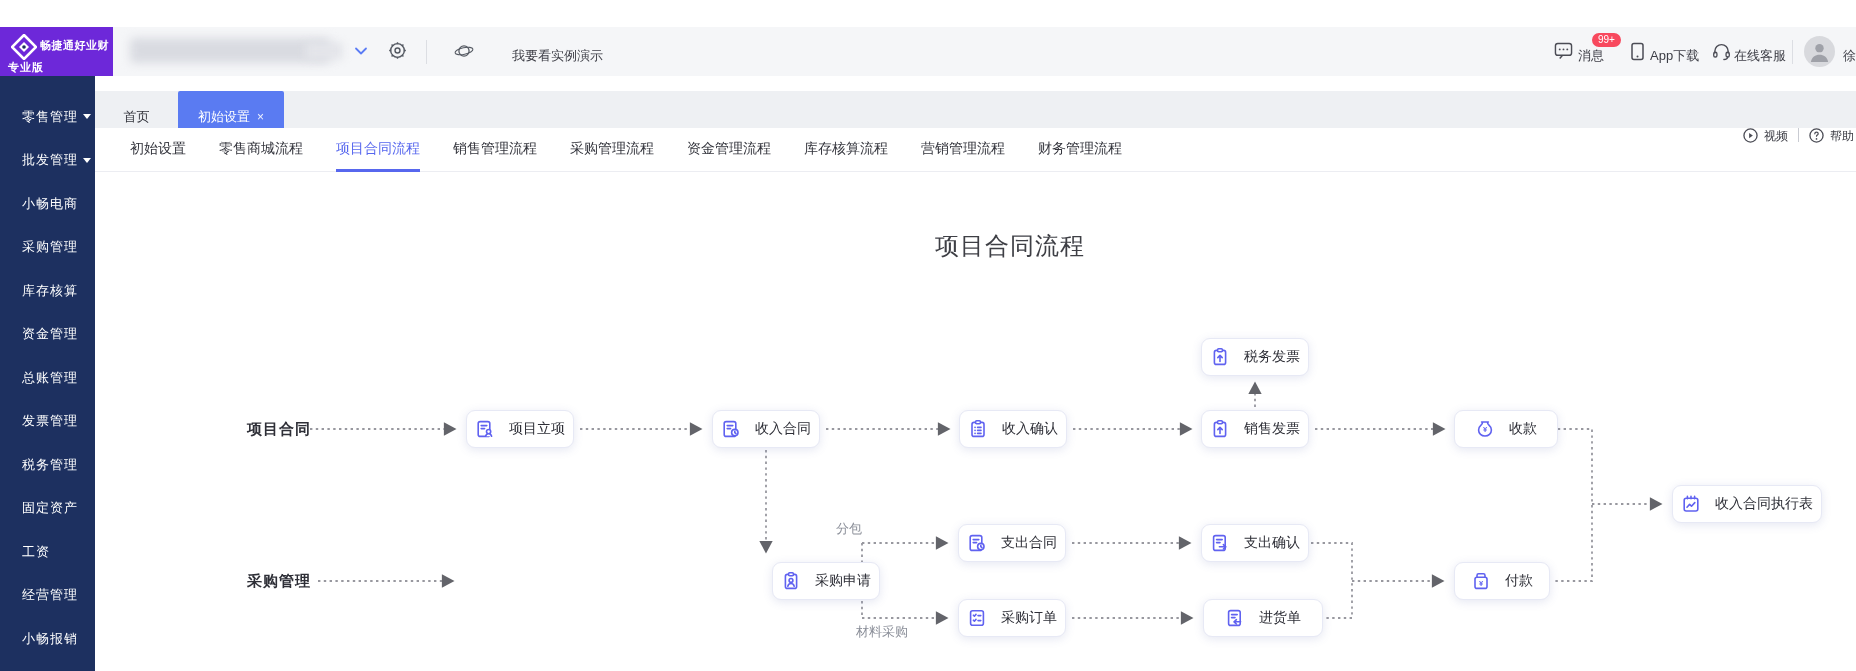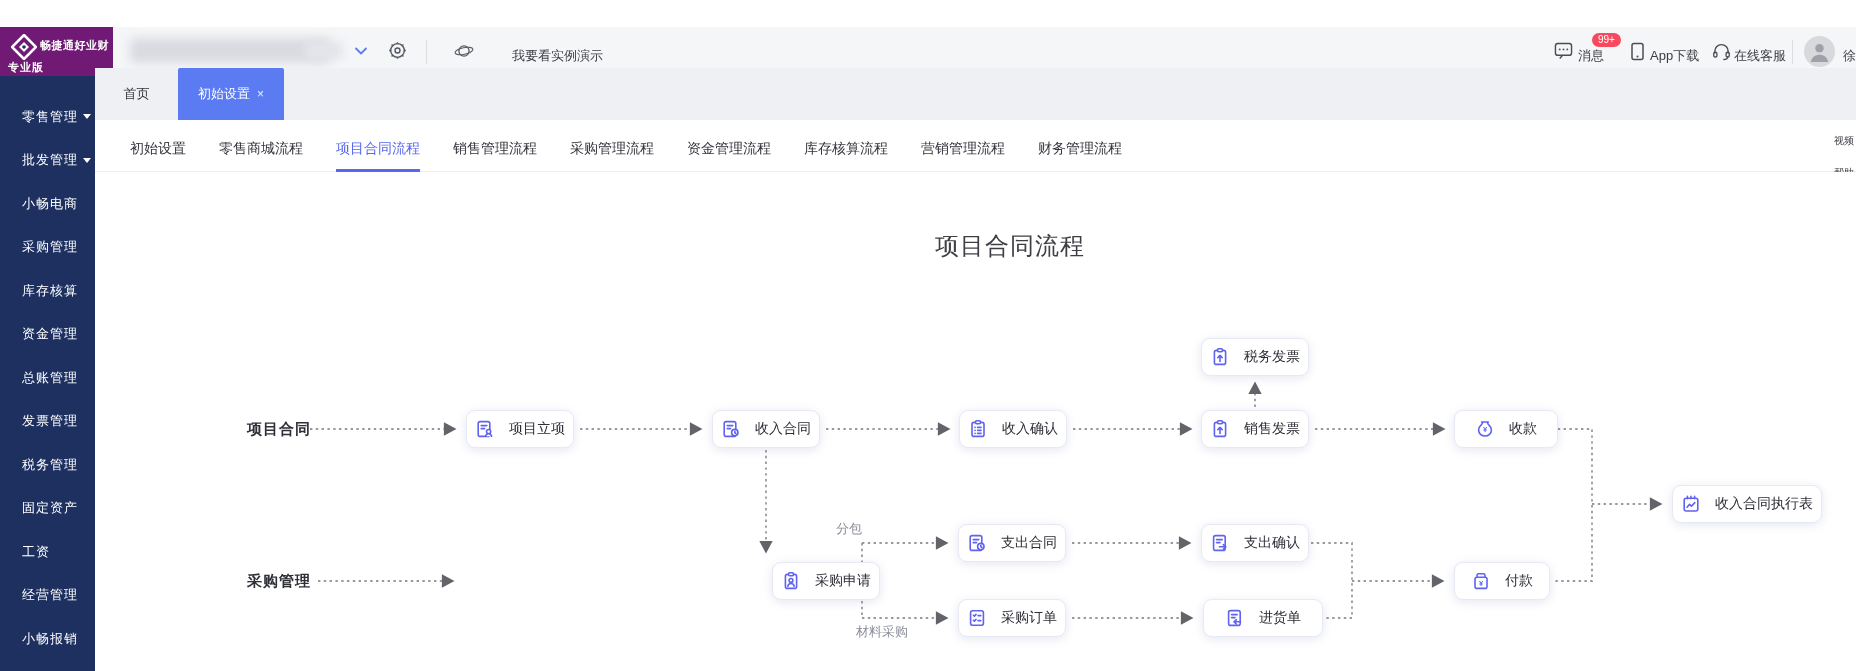--- a/index.html
+++ b/index.html
@@ -5,21 +5,21 @@
   * { margin:0; padding:0; box-sizing:border-box; }
   html,body { width:1856px; height:671px; overflow:hidden; background:#fff;
     font-family:"Liberation Sans","DejaVu Sans",sans-serif; }
   .abs { position:absolute; }
 
   
   #topstrip { left:0; top:0; width:1856px; height:27px; background:#fff; }
 
   
   #header { left:0; top:27px; width:1856px; height:49px; background:#f5f6f8; }
-  #logo-block { left:0; top:0; width:113px; height:49px; background:#701a75; color:#fff; overflow:hidden; }
+  #logo-block { left:0; top:0; width:113px; height:49px; background:#6d28d9; color:#fff; overflow:hidden; }
   #logo-mark { left:11px; top:7px; }
   #brand1 { left:40px; top:11px; font-size:11px; font-weight:bold; letter-spacing:.5px; }
   #brand2 { left:8px; top:33px; font-size:11px; font-weight:bold; letter-spacing:1px; }
   #org-blur { left:130px; top:11px; width:200px; height:25px; background:#d9dbe1; border-radius:4px; filter:blur(5px); }
   #org-blur2 { left:305px; top:15px; width:38px; height:18px; background:#e4e5ea; border-radius:3px; filter:blur(4px); }
   #hdr-chevron { left:352px; top:15px; }
   #hdr-gear { left:388px; top:14px; color:#555a63; }
   .vdiv { width:1px; height:24px; background:#dcdee3; top:13px; }
   #div1 { left:426px; }
   #hdr-planet { left:454px; top:15px; }
@@ -41,36 +41,36 @@
 
   
   #sidebar { left:0; top:76px; width:95px; height:595px; background:#1d3060; padding-top:19px; }
   .side-item { height:43.5px; display:flex; align-items:center; padding-left:22px; color:#fff;
     font-size:13px; letter-spacing:1px; cursor:pointer; white-space:nowrap; }
   .side-item .caret { display:none; margin-left:5px; width:0; height:0;
     border-left:4px solid transparent; border-right:4px solid transparent; border-top:5px solid #fff; }
   .side-item.expandable .caret { display:inline-block; }
 
   
-  #tabstrip { left:95px; top:68px; width:1761px; height:52px; background:#eef0f3; }
+  #tabstrip { left:95px; top:91px; width:1761px; height:52px; background:#eef0f3; }
   #tab-home { left:0; top:0; width:83px; height:52px; line-height:52px; text-align:center;
     font-size:13px; color:#33343c; cursor:pointer; }
   #tab-active { left:83px; top:0; width:106px; height:52px; background:#5a7bf2; color:#fff;
     display:flex; align-items:center; justify-content:center; font-size:13px; cursor:pointer;
     border-radius:2px 2px 0 0; }
   #tab-active .close { margin-left:7px; font-size:12px; opacity:.9; cursor:pointer; }
 
   
   #subtabbar { left:95px; top:128px; width:1761px; height:44px; background:#fff; border-bottom:1px solid #ecedf2; }
   #subtabs { display:flex; gap:33px; padding-left:35px; height:44px; }
   .subtab { font-size:14px; color:#33343c; line-height:41px; border-bottom:3px solid transparent;
     cursor:pointer; white-space:nowrap; }
   .subtab.active { color:#5767ee; border-bottom-color:#5767ee; }
   #vh-tools { right:2px; top:0; height:44px; display:flex; gap:6px;
-    font-size:10px; color:#3c3d45; white-space:nowrap;flex-direction:column; }
+    font-size:12px; color:#3c3d45; white-space:nowrap; }
   #vh-tools .vdiv2 { width:1px; height:14px; background:#c9cbd2; margin:0 4px; }
   #vh-tools svg { display:block; }
 
   
   #canvas { left:95px; top:172px; width:1761px; height:499px; background:#fff; }
   #flow-title { left:935px; top:230px; font-size:24px; color:#3e3f45; letter-spacing:1px; }
   .lane-label { font-size:15px; font-weight:600; color:#2e2f37; letter-spacing:1px; }
   #lane1 { left:247px; top:420px; }
   #lane2 { left:247px; top:572px; }
   .branch-label { font-size:13px; color:#8b8f99; }

